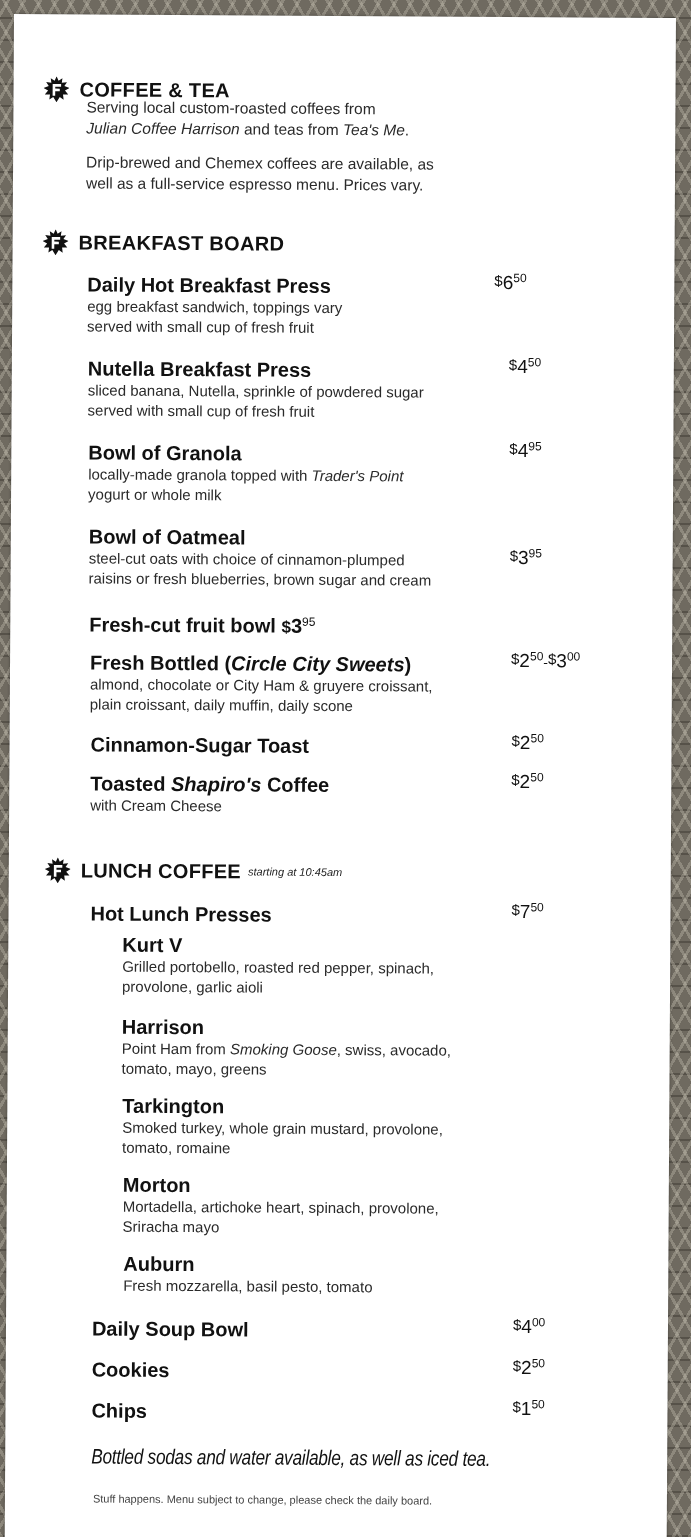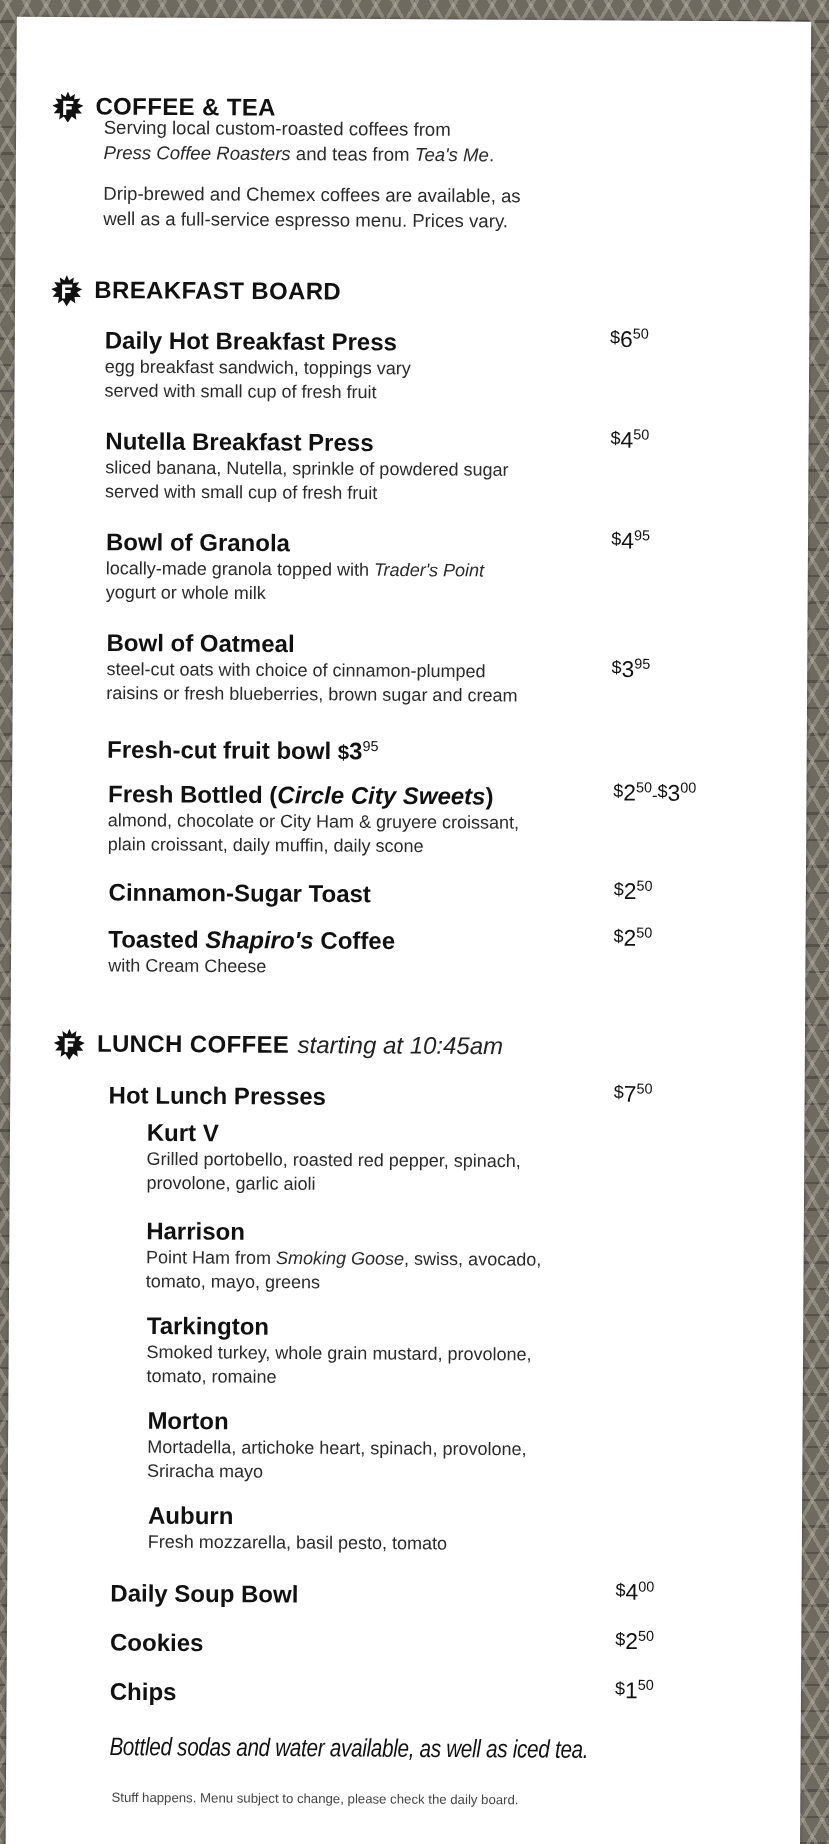--- a/index.html
+++ b/index.html
@@ -17,21 +17,21 @@
     position:absolute; left:14px; top:14px; width:662px; height:1540px;
     background:#fff;
     box-shadow:0 0 3px rgba(0,0,0,0.4);
     transform:rotate(0.35deg); transform-origin:top left;
   }
   .content { position:absolute; left:0; top:0; width:100%; }
 
   .section-head { position:absolute; display:flex; align-items:center; }
   .badge { width:26px; height:26px; margin-right:10px; }
   .section-title { font-weight:bold; font-size:20px; letter-spacing:0.3px; color:#111; }
-  .section-sub { font-style:italic; font-size:20px; margin-left:7px; color:#222; }
+  .section-sub { font-style:italic; font-size:11px; margin-left:7px; color:#222; }
 
   .text { position:absolute; font-size:15.5px; line-height:21px; color:#2a2a2a; }
   .text i { font-style:italic; }
 
   .item { position:absolute; width:480px; }
   .item-name { font-weight:bold; font-size:20px; line-height:24px; color:#111; }
   .item-desc { font-size:15px; line-height:20px; color:#2a2a2a; }
   .item-desc .it, .item-name .it { font-style:italic; }
   .price { position:absolute; font-size:19px; color:#111; white-space:nowrap; }
   .price .cur { font-size:15px; vertical-align:3px; }
@@ -57,40 +57,40 @@
   <div class="content">
 
     <div class="section-head" style="left:30px;top:62px;">
       <svg class="badge">
           <use href="#fbadge"></use>
         </svg>
       <span class="section-title">COFFEE &amp; TEA</span>
     </div>
     <div class="text" style="left:73px;top:82px;">
       <div>Serving local custom-roasted coffees from</div>
-      <div><i>Press Coffee Roasters</i><span> and teas from </span><i>Tea's Me</i><span>.</span></div>
+      <div><i>Julian Coffee Harrison</i><span> and teas from </span><i>Tea's Me</i><span>.</span></div>
     </div>
     <div class="text" style="left:73px;top:137px;">
       <div>Drip-brewed and Chemex coffees are available, as</div>
       <div>well as a full-service espresso menu. Prices vary.</div>
     </div>
 
     <div class="section-head" style="left:30px;top:215px;">
       <svg class="badge">
           <use href="#fbadge"></use>
         </svg>
       <span class="section-title">BREAKFAST BOARD</span>
     </div>
 
     <div class="item" style="left:75px;top:258px;">
       <div class="item-name">Daily Hot Breakfast Press</div>
       <div class="item-desc">egg breakfast sandwich, toppings vary</div>
       <div class="item-desc">served with small cup of fresh fruit</div>
     </div>
-    <div class="price" style="left:496px;top:254px;"><span class="cur">$</span><span>6</span><span class="cents">50</span></div>
+    <div class="price" style="left:482px;top:254px;"><span class="cur">$</span><span>6</span><span class="cents">50</span></div>
 
     <div class="item" style="left:76px;top:342px;">
       <div class="item-name">Nutella Breakfast Press</div>
       <div class="item-desc">sliced banana, Nutella, sprinkle of powdered sugar</div>
       <div class="item-desc">served with small cup of fresh fruit</div>
     </div>
     <div class="price" style="left:497px;top:338px;"><span class="cur">$</span><span>4</span><span class="cents">50</span></div>
 
     <div class="item" style="left:77px;top:426px;">
       <div class="item-name">Bowl of Granola</div>

